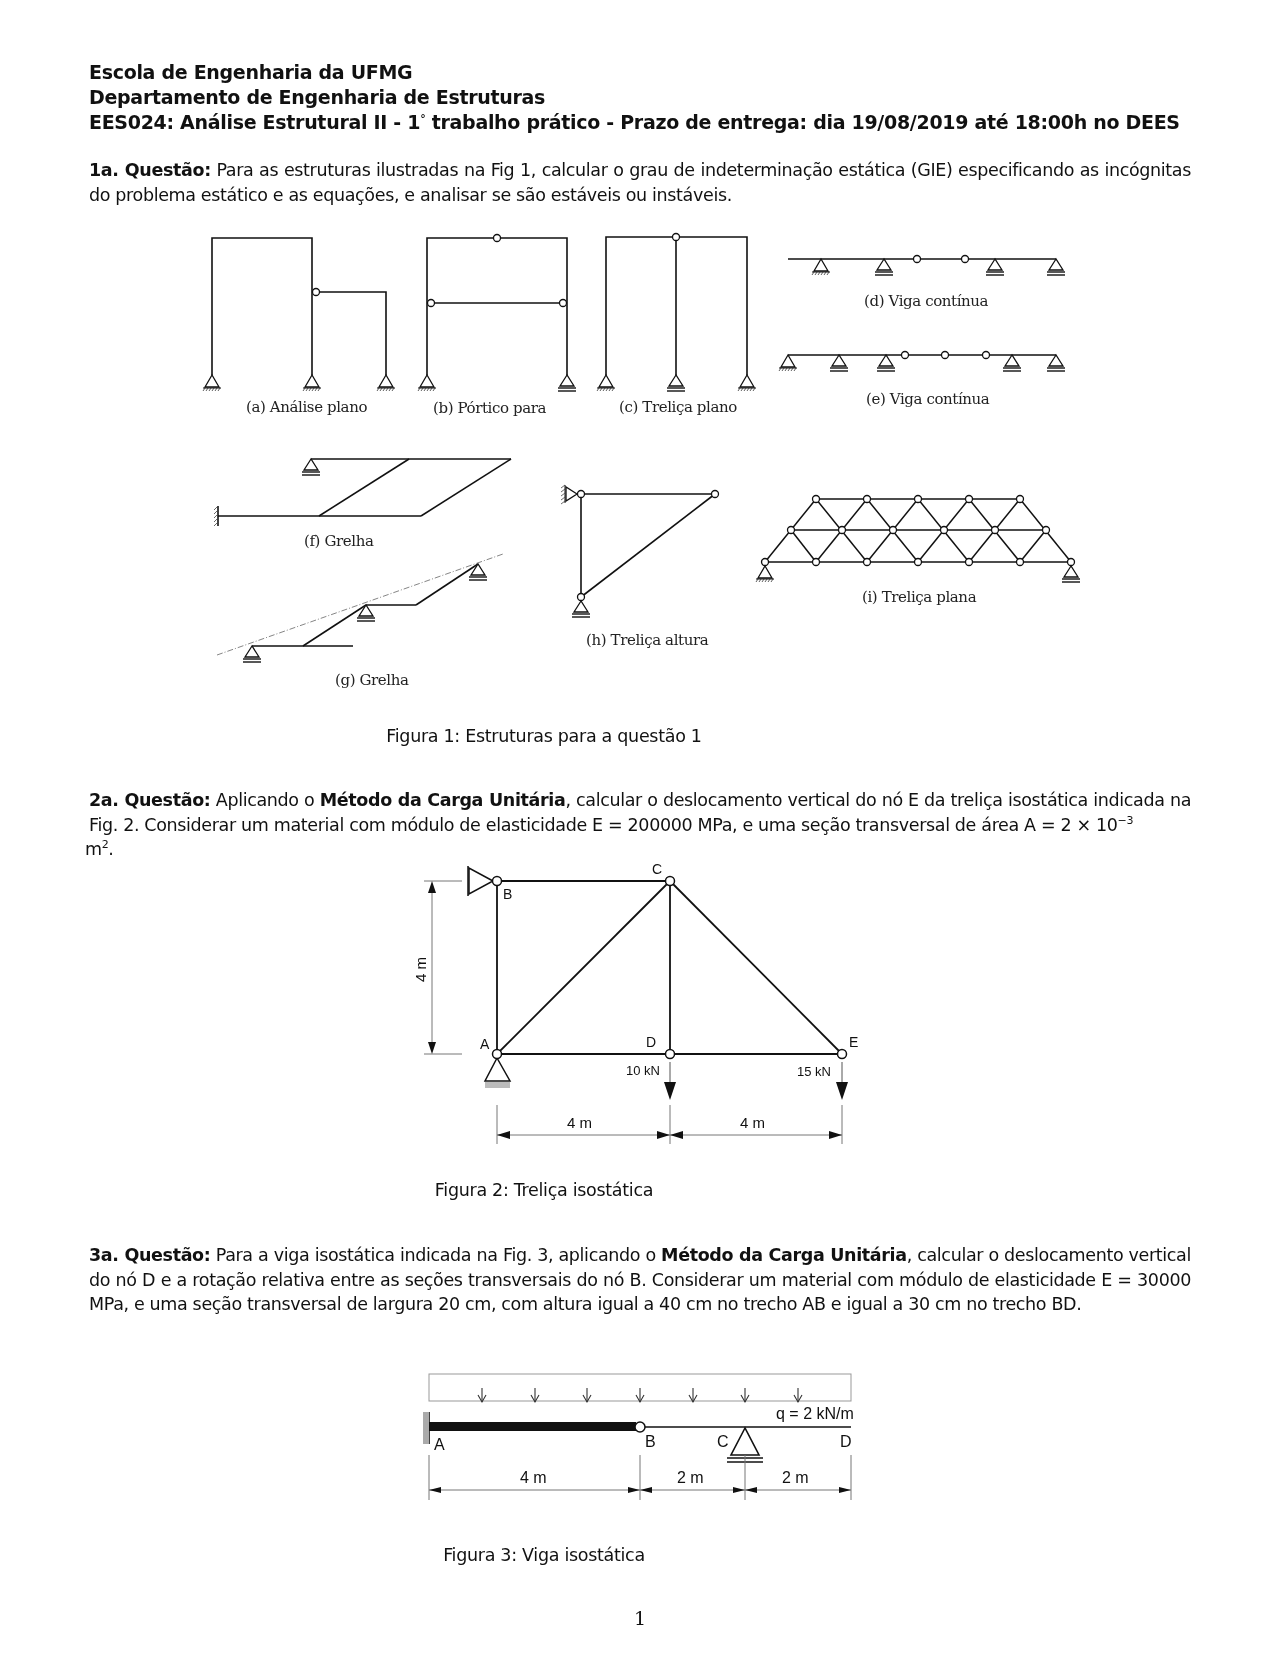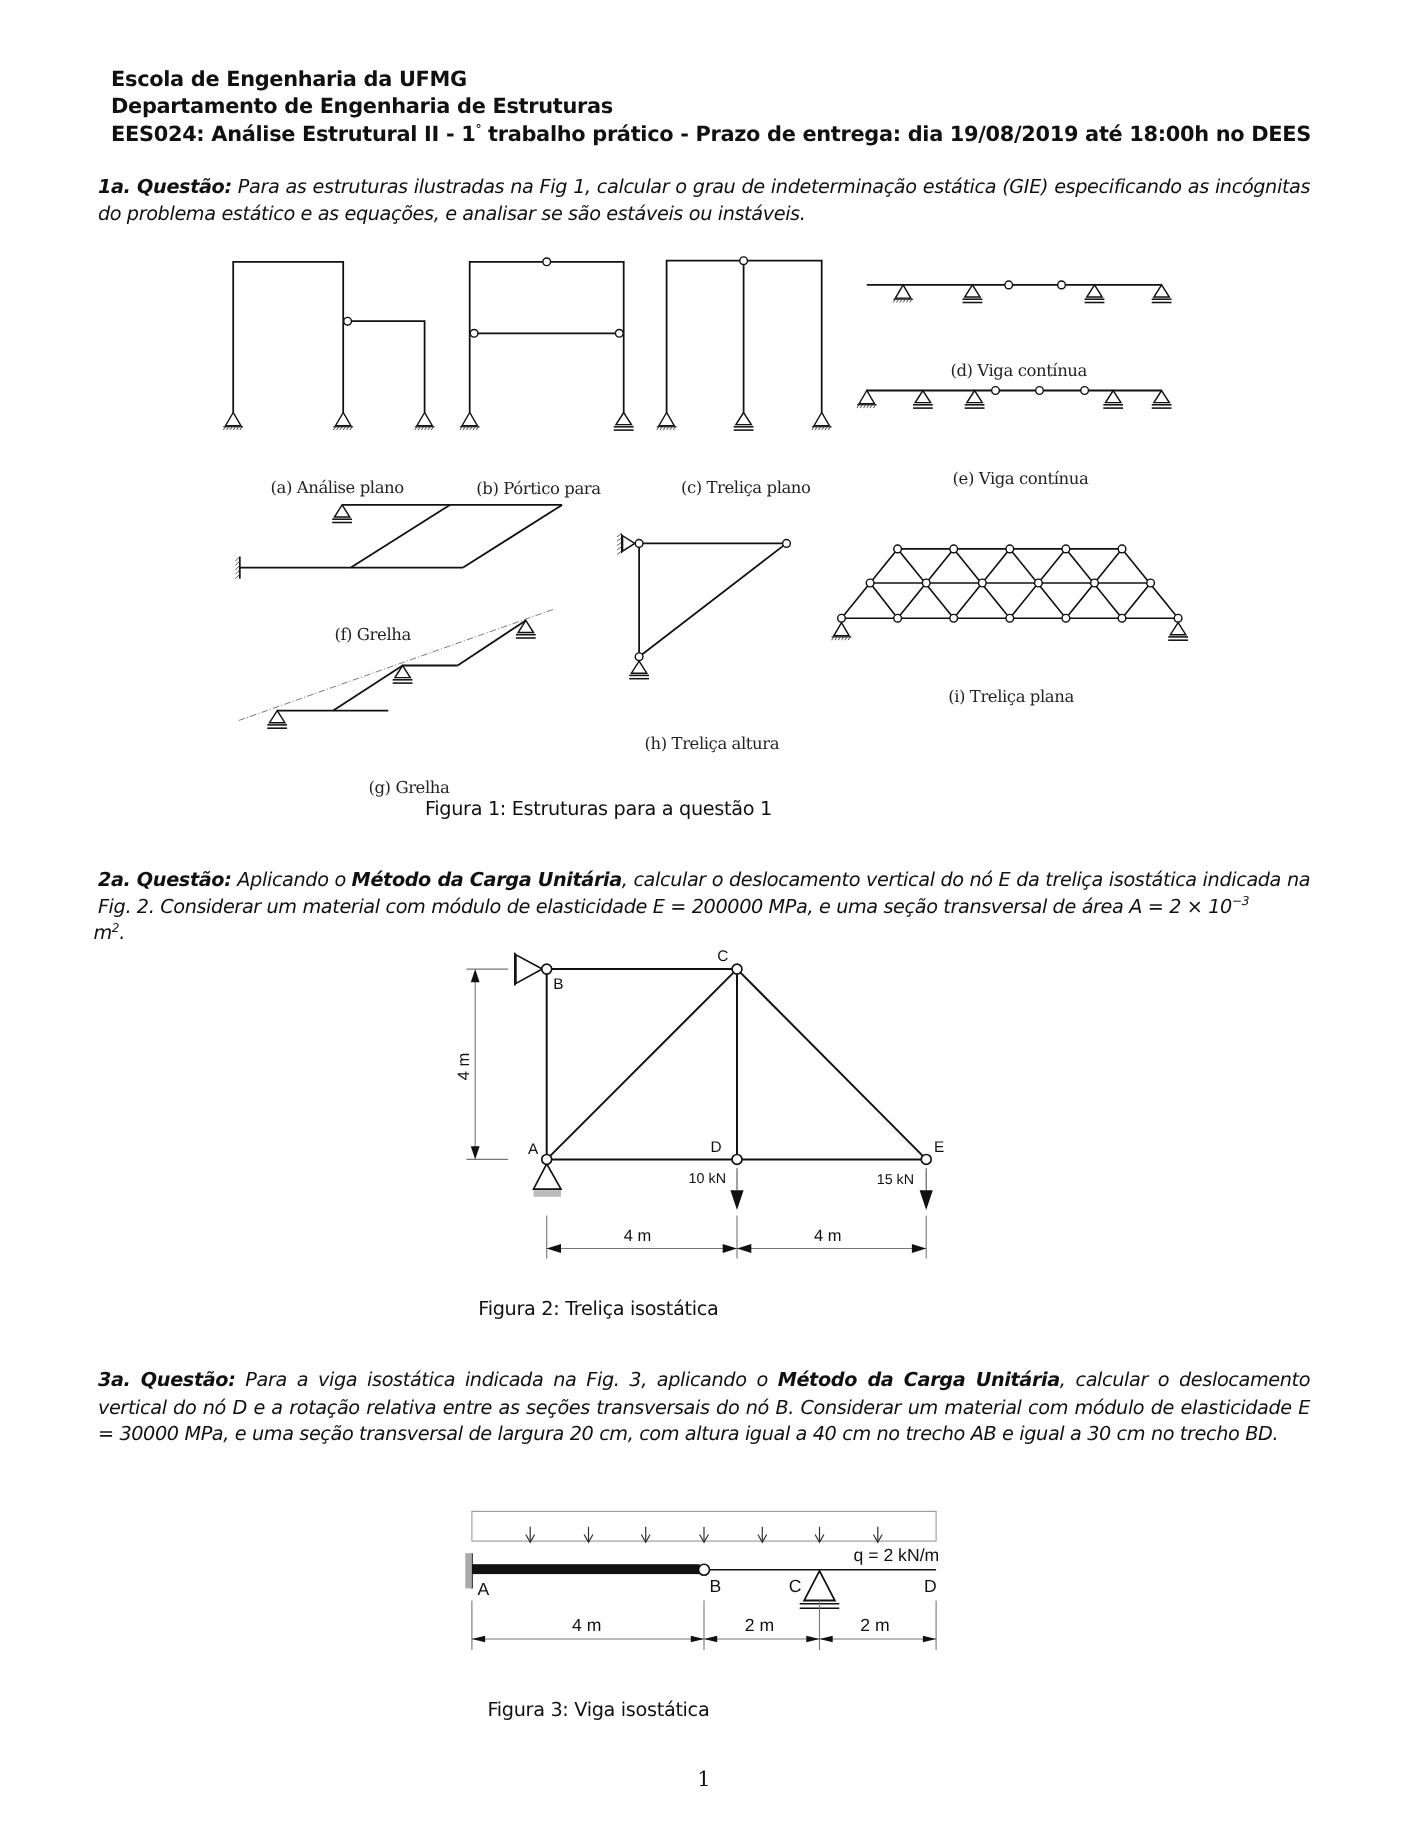--- a/index.html
+++ b/index.html
@@ -1,24 +1,24 @@
 <!DOCTYPE html>
 <html><head>
 <meta charset="utf-8">
 <style>
   html, body { margin: 0; padding: 0; background: #ffffff; }
   body { width: 1280px; height: 1656px; position: relative; overflow: hidden;
          font-family: "DejaVu Sans", sans-serif; color: #111; }
-  .abs { position: absolute; margin-left: 12px; }
+  .abs { position: absolute; }
   .hdr { left: 89px; font-size: 19px; font-weight: bold; line-height: 25px; letter-spacing: -0.3px; }
   .para { position: absolute; left: 89px; width: 1102px; font-size: 17.5px; line-height: 24.5px;
-          text-align: justify; letter-spacing: -0.35px; font-style: italic; }
+          text-align: justify; letter-spacing: -0.35px; }
   .para b { font-weight: bold; }
   .caption { position: absolute; font-size: 17.5px; text-align: center; width: 1088px; left: 0; letter-spacing: -0.3px; }
-  .serif-cap { font-family: "DejaVu Serif", serif; font-size: 15px; position: absolute; white-space: nowrap; letter-spacing: -0.4px; color:#222;margin-top:36px; }
+  .serif-cap { font-family: "DejaVu Serif", serif; font-size: 15px; position: absolute; white-space: nowrap; letter-spacing: -0.4px; color:#222; }
   svg { position: absolute; left: 0; top: 0; }
   .fig-label { font-family: "Liberation Sans", sans-serif; font-size: 14px; fill: #111; }
   .pagenum { position: absolute; left: 0; width: 1280px; text-align: center; top: 1607px; font-family: "DejaVu Serif", serif; font-size: 19px; }
   sup { font-size: 11px; vertical-align: super; line-height: 0; }
 </style>
 </head>
 <body>
 
 <div class="abs hdr" style="top:60px">Escola de Engenharia da UFMG</div>
 <div class="abs hdr" style="top:85px">Departamento de Engenharia de Estruturas</div>

